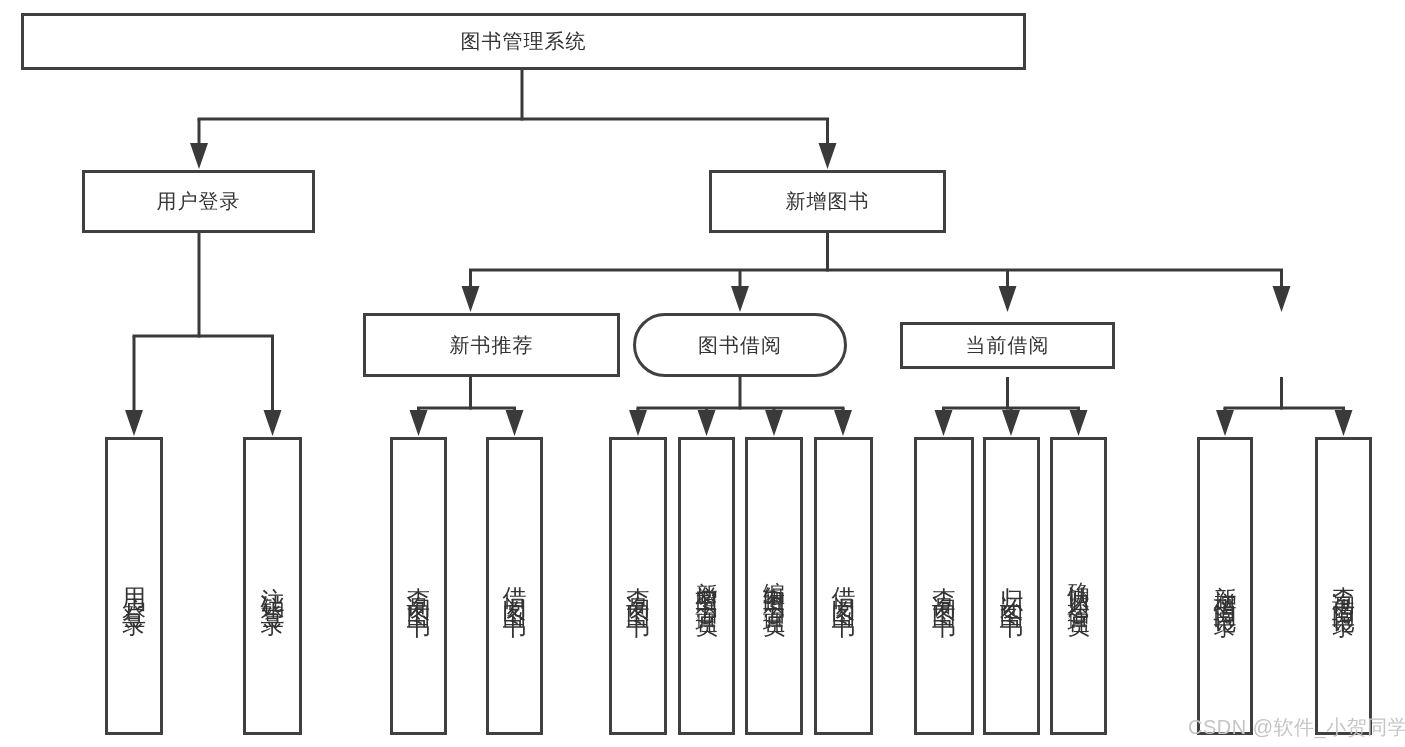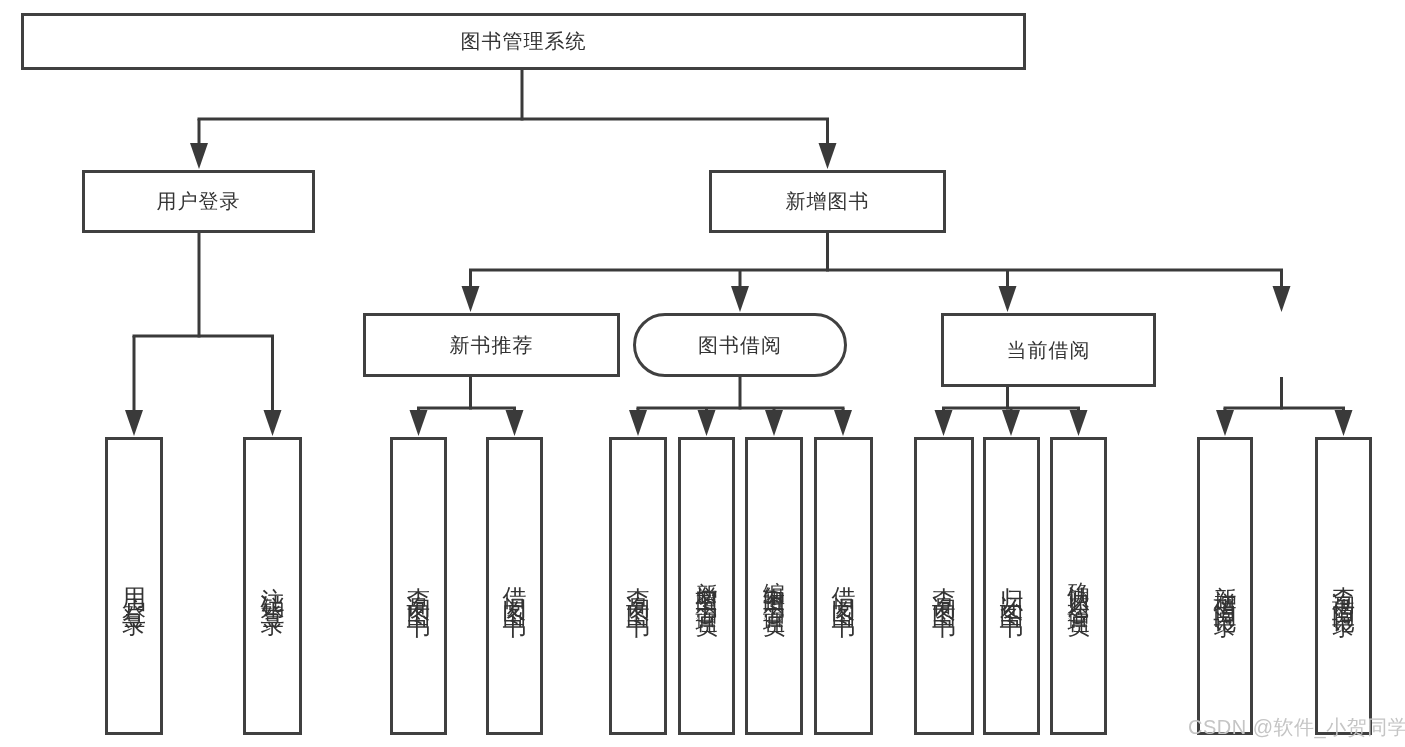--- a/index.html
+++ b/index.html
@@ -158,21 +158,21 @@
   <div class="box h" style="left:709px; top:170px; width:237px; height:63px;">
     <span>新增图书</span>
   </div>
 
   <div class="box h" style="left:363px; top:313px; width:257px; height:64px;">
     <span>新书推荐</span>
   </div>
   <div class="box h" style="left:633px; top:313px; width:214px; height:64px;border-radius:32px;">
     <span>图书借阅</span>
   </div>
-  <div class="box h" style="left:900px; top:313px; width:215px; height:74px;margin-left:41px;">
+  <div class="box h" style="left:900px; top:322px; width:215px; height:47px;">
     <span>当前借阅</span>
   </div>
 
   <div class="box leaf" style="left:105px; top:437px; width:58px; height:298px;">
     <span>用户登录</span>
   </div>
   <div class="box leaf" style="left:243px; top:437px; width:59px; height:298px;">
     <span>注销登录</span>
   </div>
 

